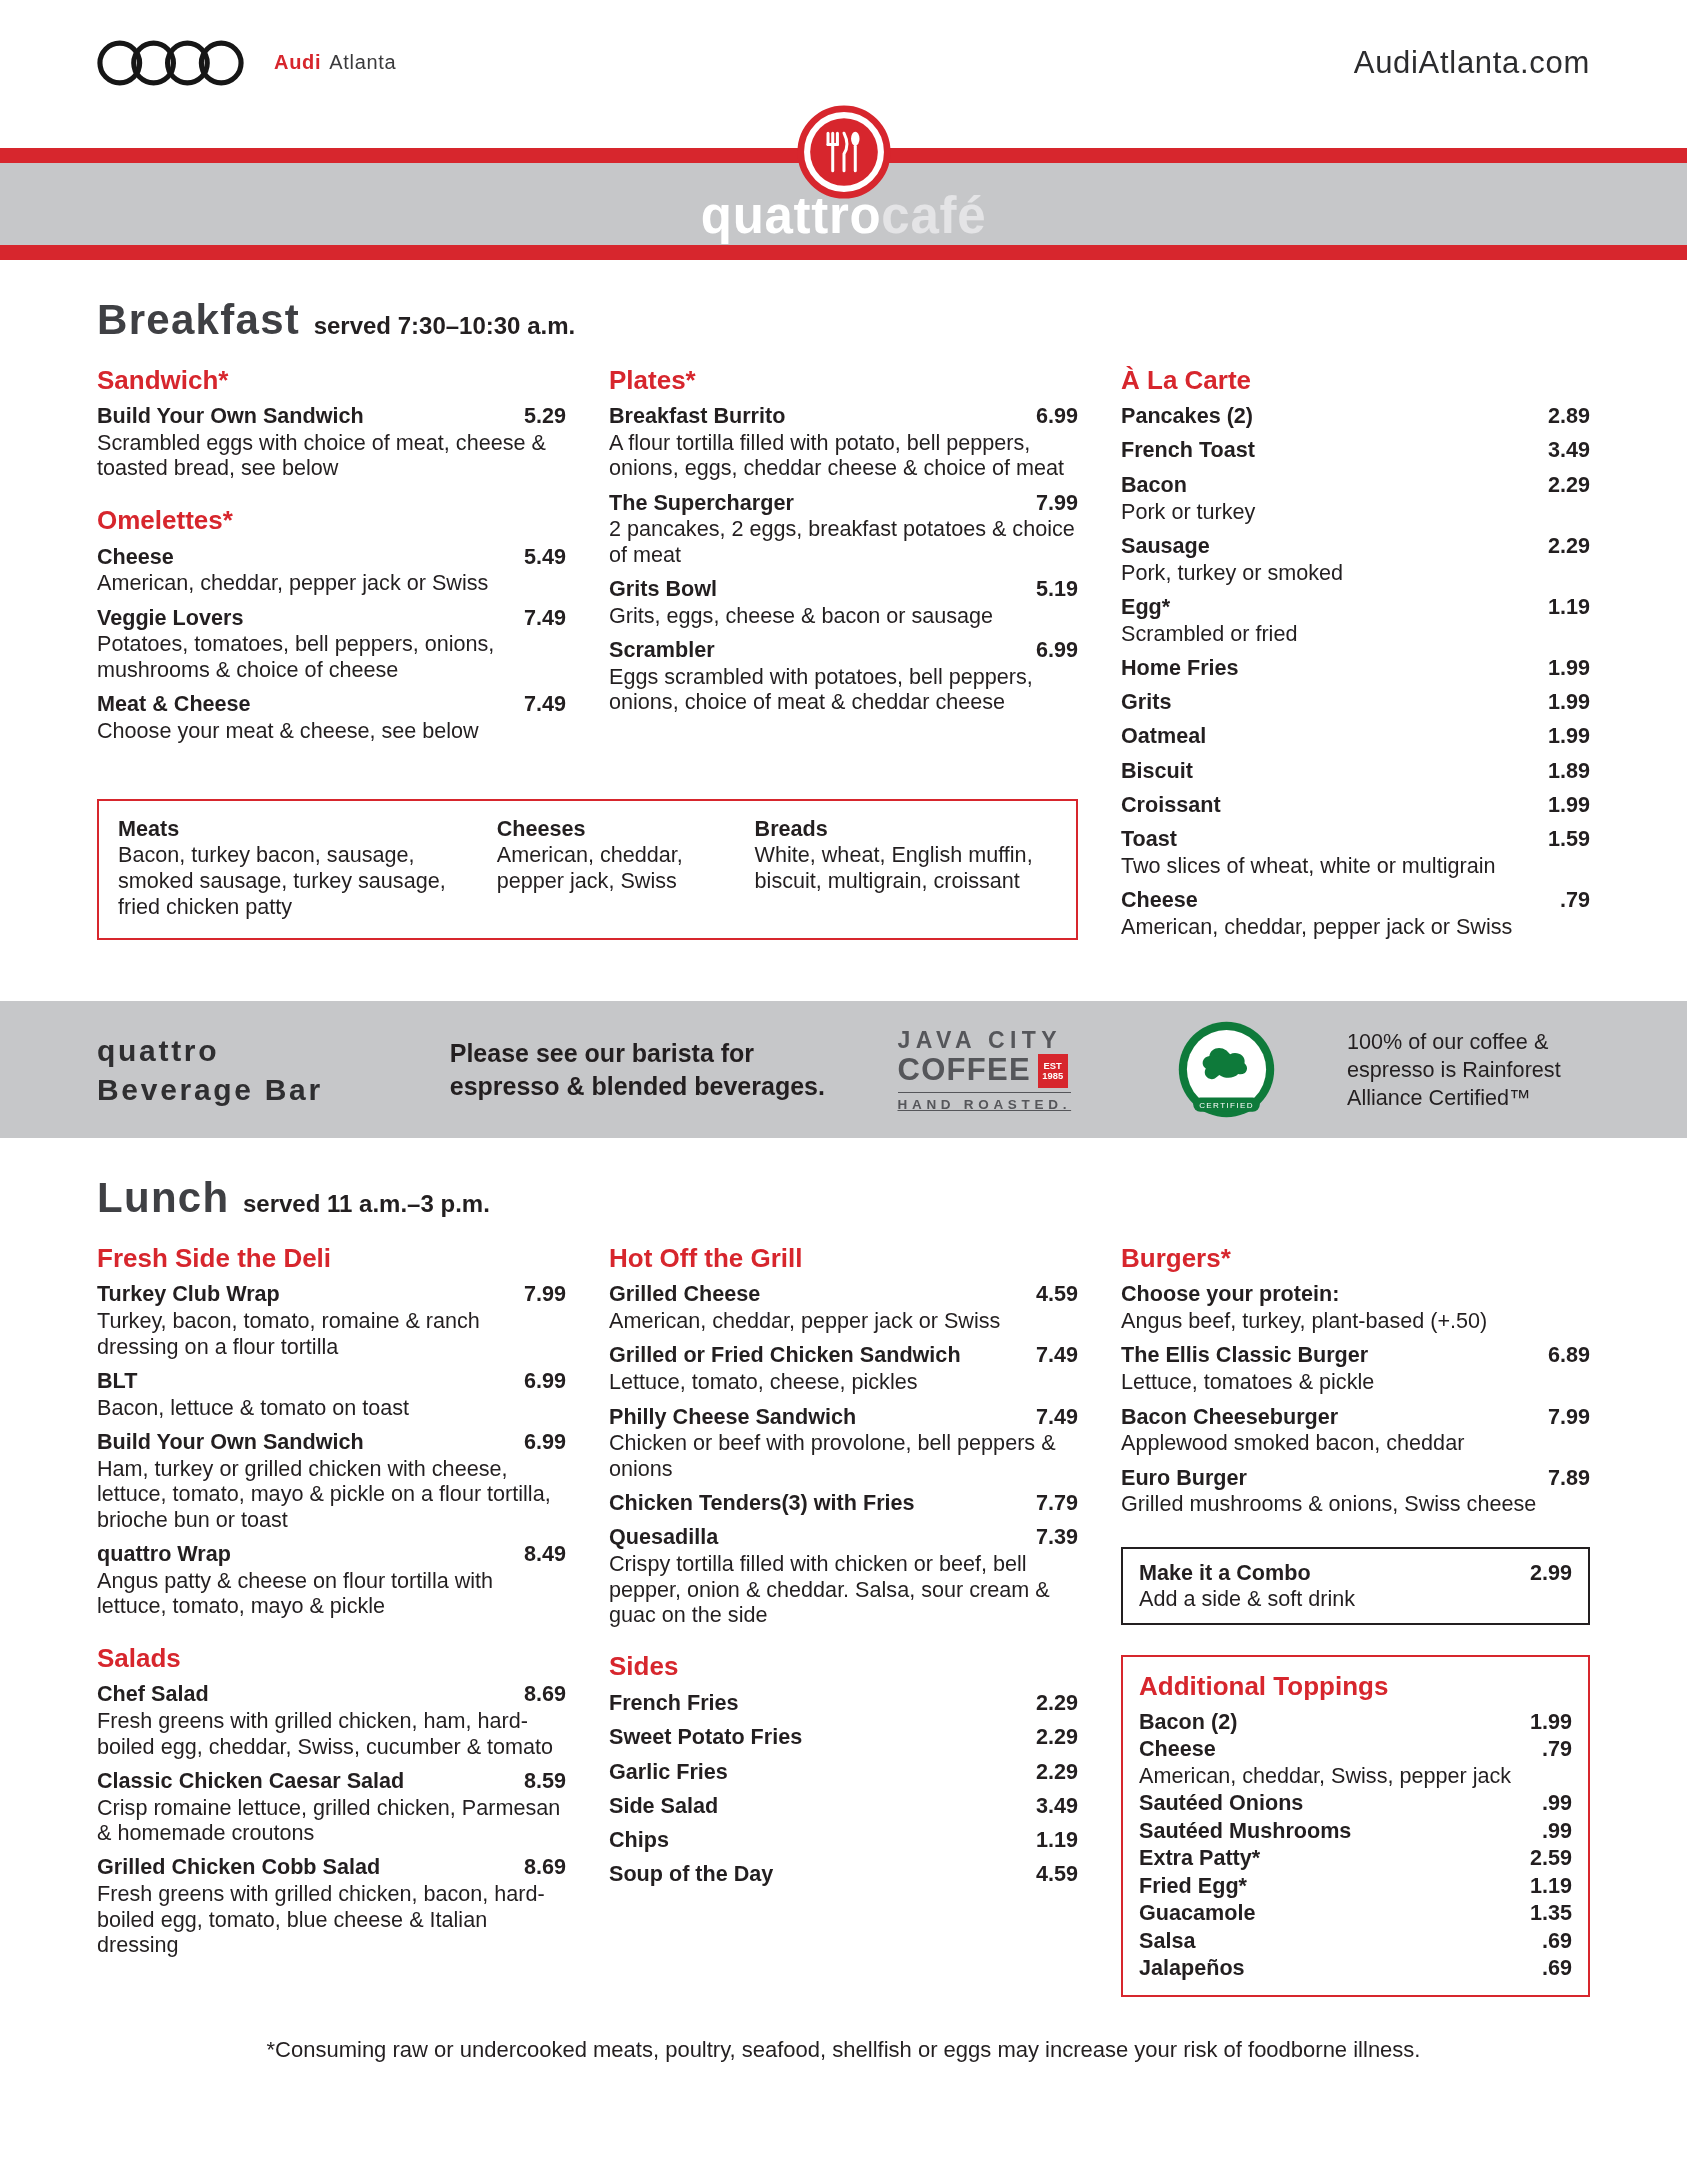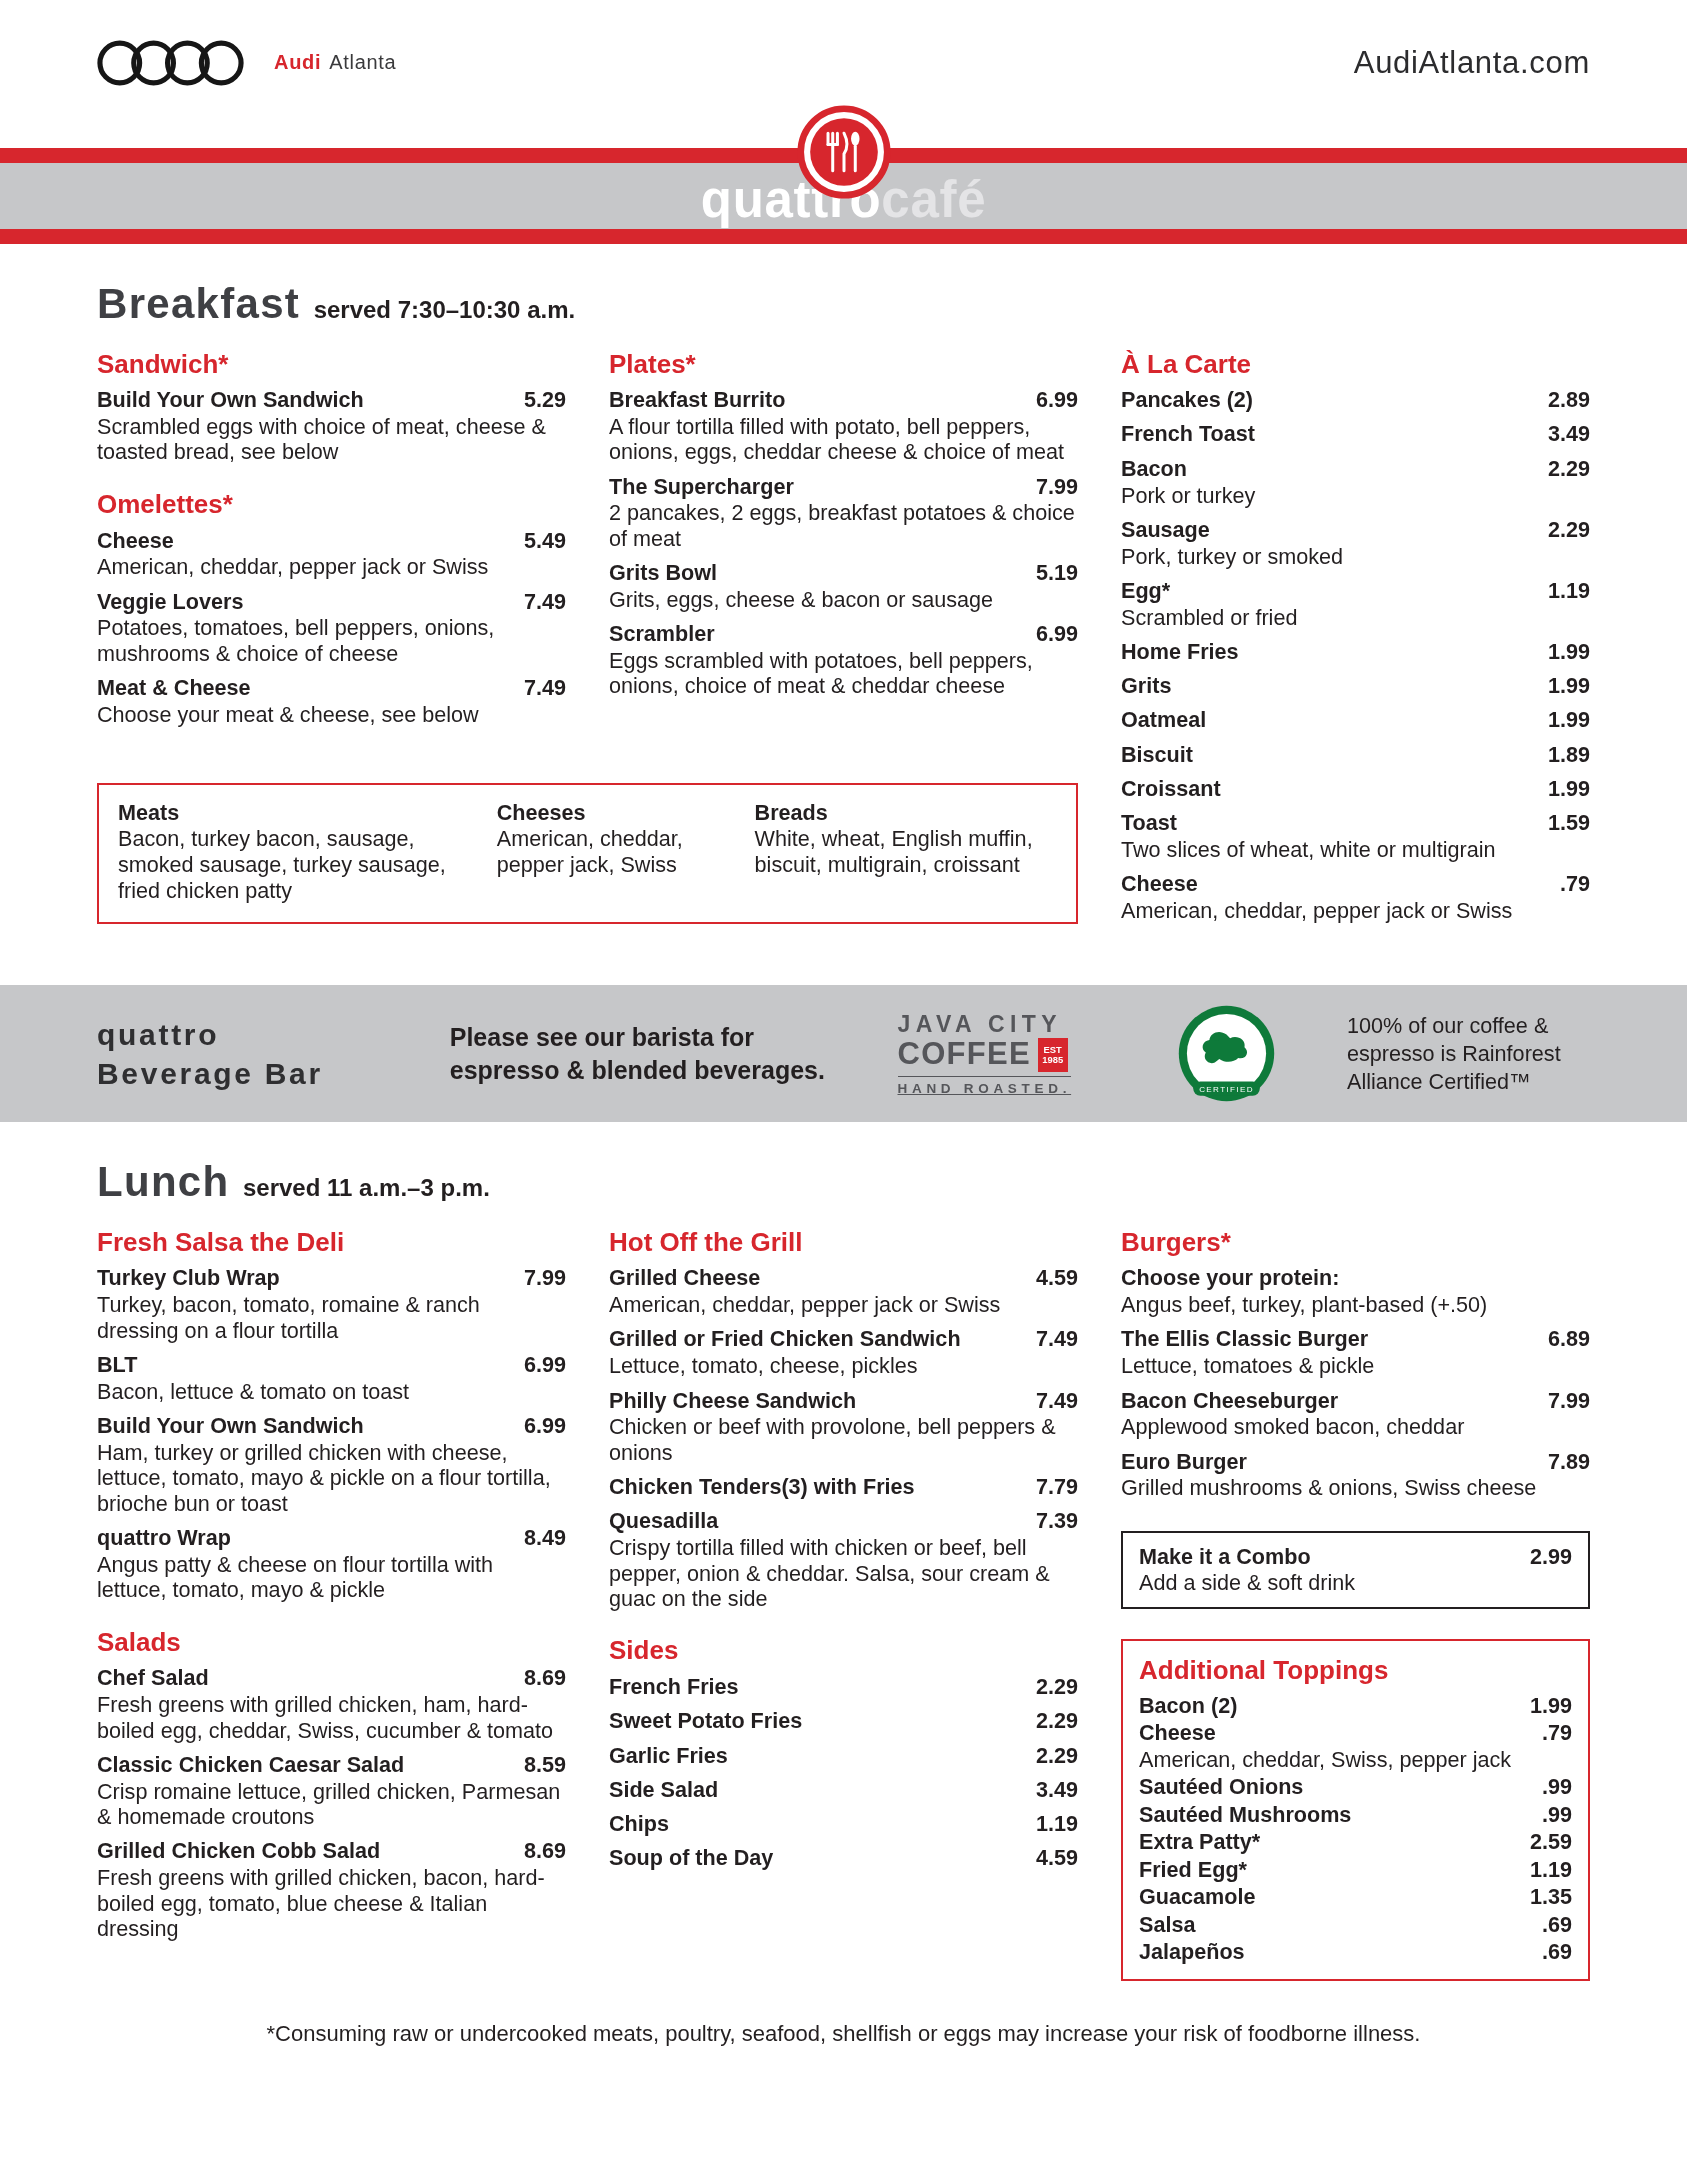--- a/index.html
+++ b/index.html
@@ -20,21 +20,21 @@
   
   .top-header{display:flex;justify-content:space-between;align-items:center;padding:40px 0 62px;}
   .brand{display:flex;align-items:center;gap:30px;}
   .brand-text{font-size:20px;color:#3a3a3c;letter-spacing:0.7px;}
   .brand-text .audi{color:var(--red);font-weight:700;margin-right:8px;}
   .website{font-size:31px;color:#2c2c2e;letter-spacing:0.7px;}
 
   
   .band-wrap{position:relative;}
   .red-bar{height:15px;background:var(--red);}
-  .gray-band{height:66px;background:var(--gray-band);display:flex;align-items:flex-end;justify-content:center;padding-bottom:4px;}
+  .gray-band{height:82px;background:var(--gray-band);display:flex;align-items:flex-end;justify-content:center;padding-bottom:4px;}
   .cafe-name{font-size:51px;font-weight:700;letter-spacing:0.7px;line-height:1;}
   .cafe-name .q{color:#ffffff;}
   .cafe-name .c{color:#e4e4e6;}
   .cafe-logo{position:absolute;top:-43px;left:50%;transform:translateX(-50%);z-index:3;}
 
   
   .section-title{display:flex;align-items:baseline;gap:13.5px;margin:35px 0 20px;}
   .section-title .big{font-size:42px;font-weight:700;color:var(--dark);letter-spacing:1.3px;}
   .section-title .hours{font-size:24px;color:var(--ink);}
 
@@ -333,21 +333,21 @@
 
   <main class="content">
 
     <section>
       <h2 class="section-title">
         <span class="big">Lunch</span>
         <span class="hours">served 11 a.m.–3 p.m.</span>
       </h2>
       <div class="menu-grid">
         <div class="colpos1" data-render-col="lunch.columns.0">
-            <div class="group-heading">Fresh Salsa the Deli</div>
+            <div class="group-heading">Fresh Side the Deli</div>
             <div class="menu-item">
               <div class="item-row">
                 <span class="item-name">Turkey Club Wrap</span>
                 <span class="item-price">7.99</span>
               </div>
               <div class="item-desc">Turkey, bacon, tomato, romaine &amp; ranch dressing on a flour tortilla</div>
             </div>
             <div class="menu-item">
               <div class="item-row">
                 <span class="item-name">BLT</span>

